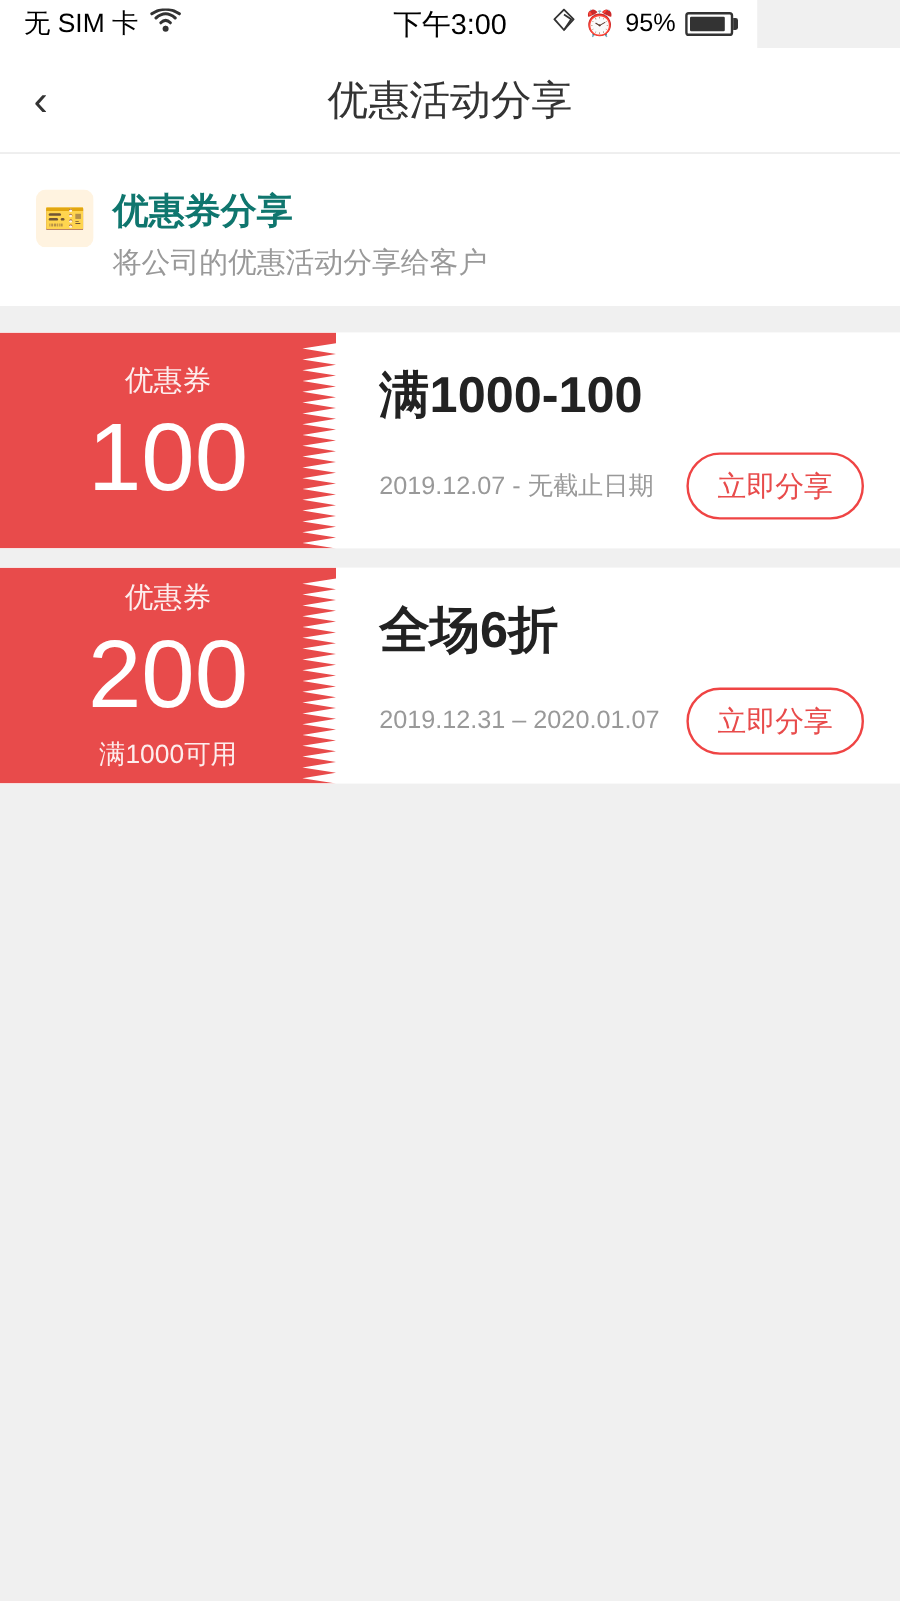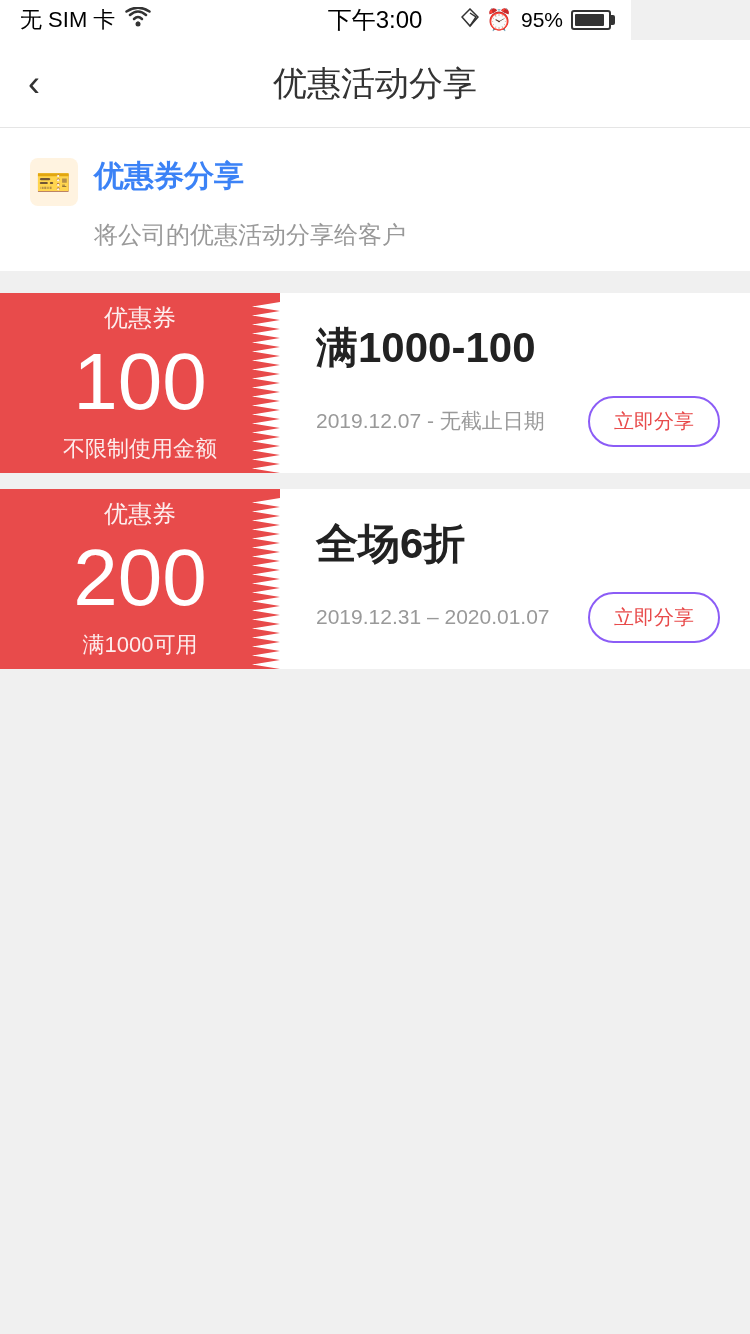--- a/index.html
+++ b/index.html
@@ -106,22 +106,22 @@
     }
     .section-icon {
       width: 48px;
       height: 48px;
       flex-shrink: 0;
       margin-top: 2px;
     }
     .section-text h2 {
       font-size: 30px;
       font-weight: 600;
-      color: #3b82f6;
-      margin-bottom: 22px;
+      color: #0f766e;
+      margin-bottom: 6px;
     }
     .section-text p {
       font-size: 24px;
       color: #999;
     }
 
     
     .content-area {
       background: #f0f0f0;
       padding: 20px 0;
@@ -210,26 +210,26 @@
       align-items: center;
       justify-content: space-between;
       gap: 16px;
     }
     .coupon-date {
       font-size: 21px;
       color: #999;
       flex-shrink: 0;
     }
     .share-btn {
-      border: 2px solid #8b5cf6;
+      border: 2px solid #ef4444;
       color: #e84b4b;
       background: #fff;
       border-radius: 32px;
       padding: 10px 24px;
-      font-size: 20px;
+      font-size: 24px;
       cursor: pointer;
       white-space: nowrap;
       flex-shrink: 0;
     }
 
     
     .empty-area {
       background: #f0f0f0;
       height: 580px;
     }
@@ -283,21 +283,20 @@
     <p>将公司的优惠活动分享给客户</p>
   </div>
 </div>
 
 <div class="content-area">
 
   <div class="coupon-card">
     <div class="coupon-left">
       <div class="coupon-label">优惠券</div>
       <div class="coupon-amount">100</div>
-      <div class="coupon-condition">不限制使用金额</div>
     </div>
     <div class="coupon-right">
       <div class="coupon-title">满1000-100</div>
       <div class="coupon-date-row">
         <span class="coupon-date">2019.12.07 - 无截止日期</span>
         <button class="share-btn">立即分享</button>
       </div>
     </div>
   </div>
 

